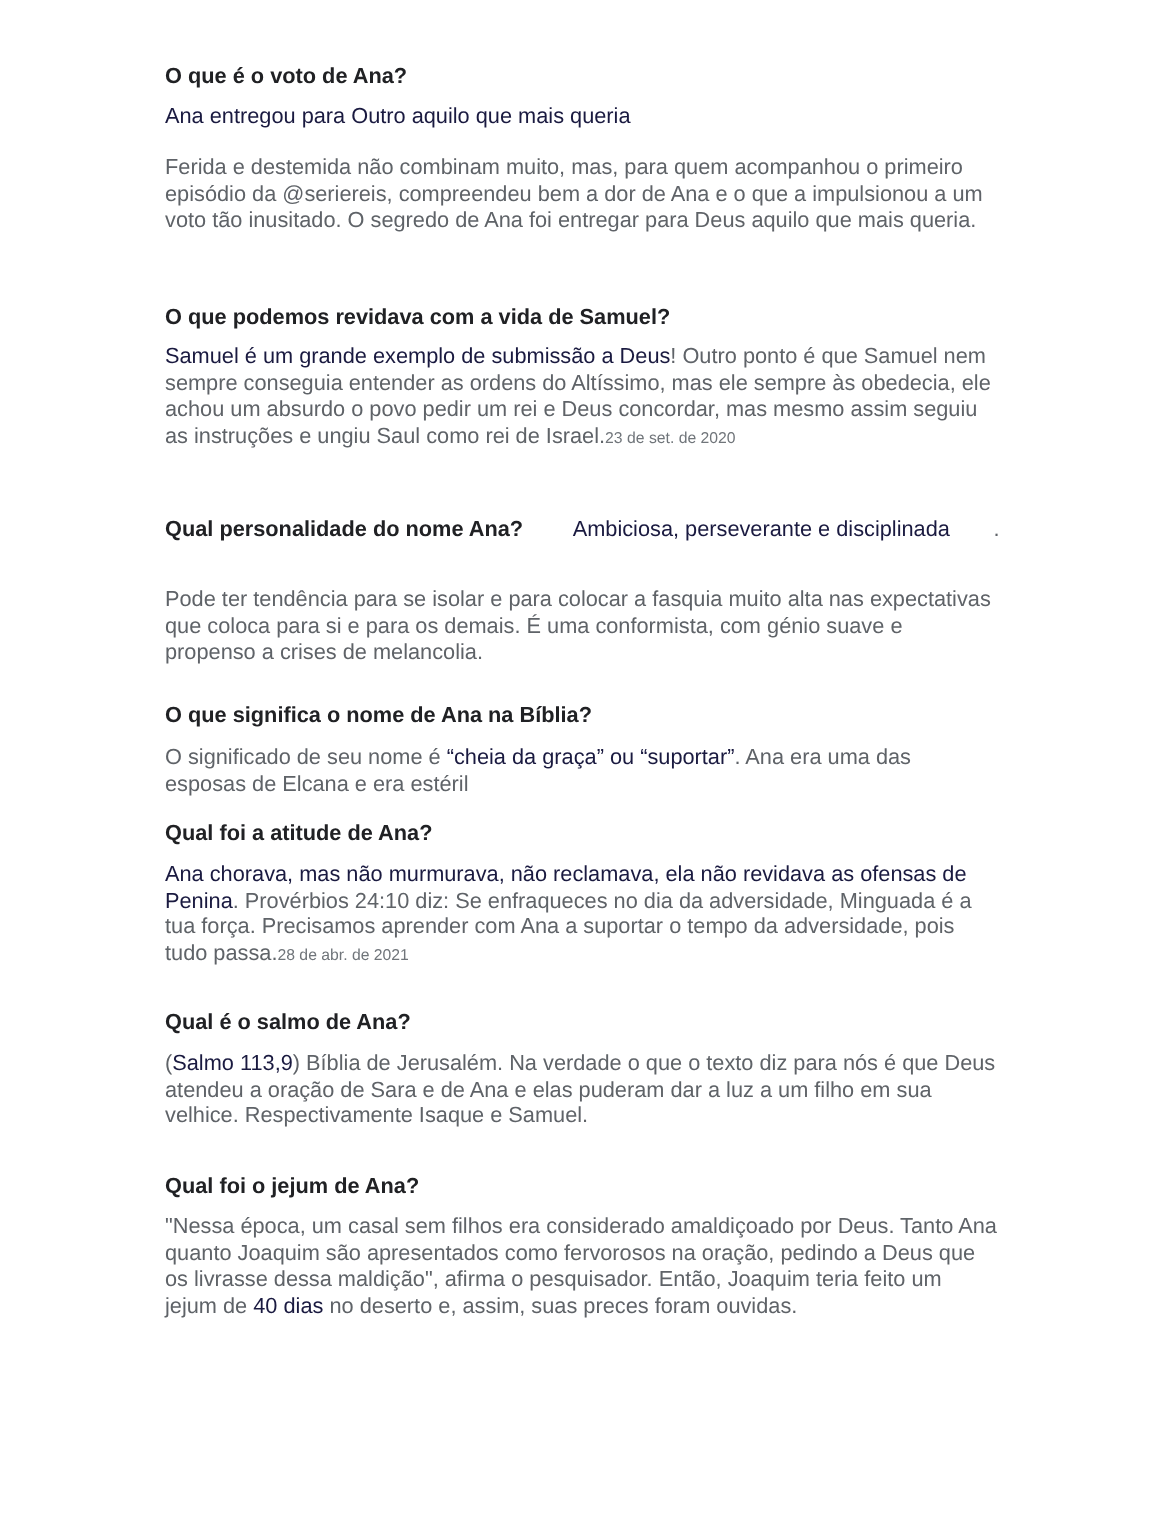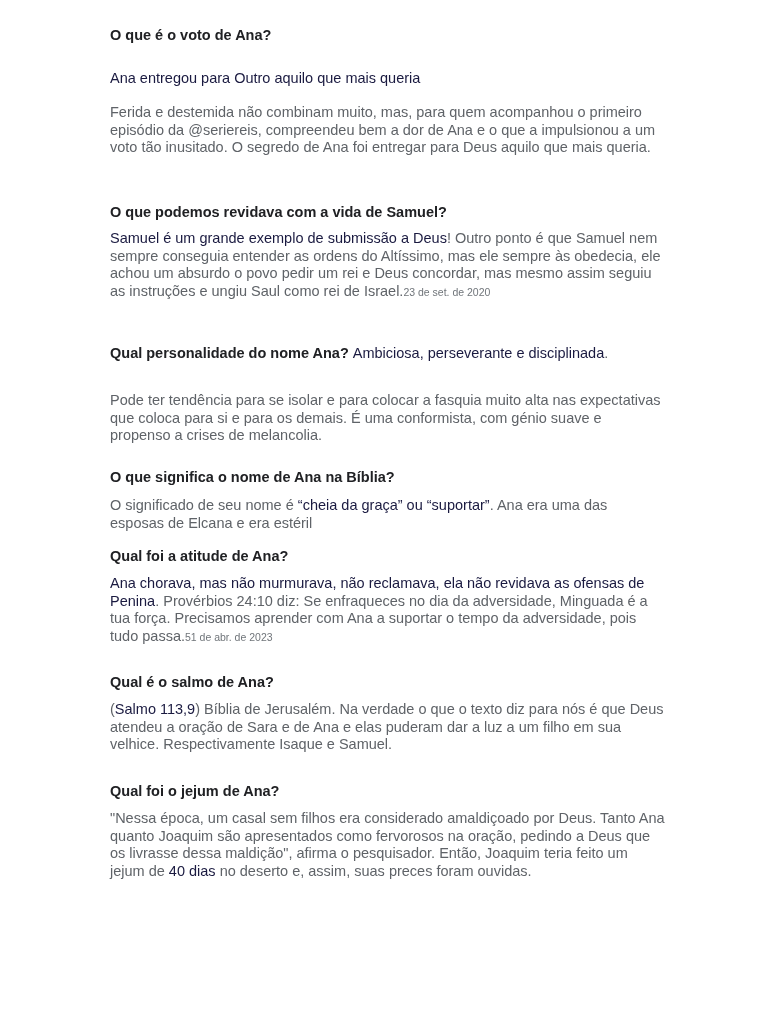--- a/index.html
+++ b/index.html
@@ -2,42 +2,42 @@
 <html><head>
 <meta charset="utf-8">
 <style>
   html, body { margin:0; padding:0; background:#ffffff; }
   body { width:768px; height:1024px; position:relative; overflow:hidden;
          font-family:"Liberation Sans", sans-serif; }
   .q { position:absolute; left:110px; font-weight:bold; font-size:14.5px; color:#202124; white-space:nowrap; }
   .a { position:absolute; left:110px; width:555px; font-size:14.5px; line-height:17.5px; color:#5f6368; }
   .hl { color:#1a1a40; }
   .date { font-size:10.5px; color:#70757a; }
-  .qi { font-weight:normal; color:#1a1a40; }
+  .qi { font-weight:normal; color:#1a1a40;margin-left:29px; }
 </style>
 </head>
 <body>
 
 <div>
 
-  <div class="q" style="top:27px">O que é o voto de Ana?</div>
+  <div class="q" style="top:43px">O que é o voto de Ana?</div>
   <div class="a hl" style="top:70px">Ana entregou para Outro aquilo que mais queria</div>
   <div class="a" style="top:104px">Ferida e destemida não combinam muito, mas, para quem acompanhou o primeiro episódio da @seriereis, compreendeu bem a dor de Ana e o que a impulsionou a um voto tão inusitado. O segredo de Ana foi entregar para Deus aquilo que mais queria.</div>
 
   <div class="q" style="top:204px">O que podemos revidava com a vida de Samuel?</div>
   <div class="a" style="top:230px"><span class="hl">Samuel é um grande exemplo de submissão a Deus</span><span>! Outro ponto é que Samuel nem sempre conseguia entender as ordens do Altíssimo, mas ele sempre às obedecia, ele achou um absurdo o povo pedir um rei e Deus concordar, mas mesmo assim seguiu as instruções e ungiu Saul como rei de Israel.</span><span class="date">23 de set. de 2020</span></div>
 
   <div class="q" style="top:345px"><span>Qual personalidade do nome Ana?</span> <span class="qi">Ambiciosa, perseverante e disciplinada</span><span class="qi" style="color:#5f6368">.</span></div>
   <div class="a" style="top:392px">Pode ter tendência para se isolar e para colocar a fasquia muito alta nas expectativas que coloca para si e para os demais. É uma conformista, com génio suave e propenso a crises de melancolia.</div>
 
   <div class="q" style="top:469px">O que significa o nome de Ana na Bíblia?</div>
   <div class="a" style="top:497px"><span>O significado de seu nome é </span><span class="hl">“cheia da graça”</span><span class="hl"> ou </span><span class="hl">“suportar”</span><span>. Ana era uma das esposas de Elcana e era estéril</span></div>
 
   <div class="q" style="top:548px">Qual foi a atitude de Ana?</div>
-  <div class="a" style="top:575px"><span class="hl">Ana chorava, mas não murmurava, não reclamava, ela não revidava as ofensas de Penina</span><span>. Provérbios 24:10 diz: Se enfraqueces no dia da adversidade, Minguada é a tua força. Precisamos aprender com Ana a suportar o tempo da adversidade, pois tudo passa.</span><span class="date">51 de abr. de 2023</span></div>
+  <div class="a" style="top:575px"><span class="hl">Ana chorava, mas não murmurava, não reclamava, ela não revidava as ofensas de Penina</span><span>. Provérbios 24:10 diz: Se enfraqueces no dia da adversidade, Minguada é a tua força. Precisamos aprender com Ana a suportar o tempo da adversidade, pois tudo passa.</span><span class="date">28 de abr. de 2021</span></div>
 
   <div class="q" style="top:674px">Qual é o salmo de Ana?</div>
   <div class="a" style="top:701px"><span>(</span><span class="hl">Salmo 113,9</span><span>) Bíblia de Jerusalém. Na verdade o que o texto diz para nós é que Deus atendeu a oração de Sara e de Ana e elas puderam dar a luz a um filho em sua velhice. Respectivamente Isaque e Samuel.</span></div>
 
   <div class="q" style="top:783px">Qual foi o jejum de Ana?</div>
   <div class="a" style="top:810px"><span>"Nessa época, um casal sem filhos era considerado amaldiçoado por Deus. Tanto Ana quanto Joaquim são apresentados como fervorosos na oração, pedindo a Deus que os livrasse dessa maldição", afirma o pesquisador. Então, Joaquim teria feito um jejum de </span><span class="hl">40 dias</span><span> no deserto e, assim, suas preces foram ouvidas.</span></div>
 
 </div>
 
 </body></html>

